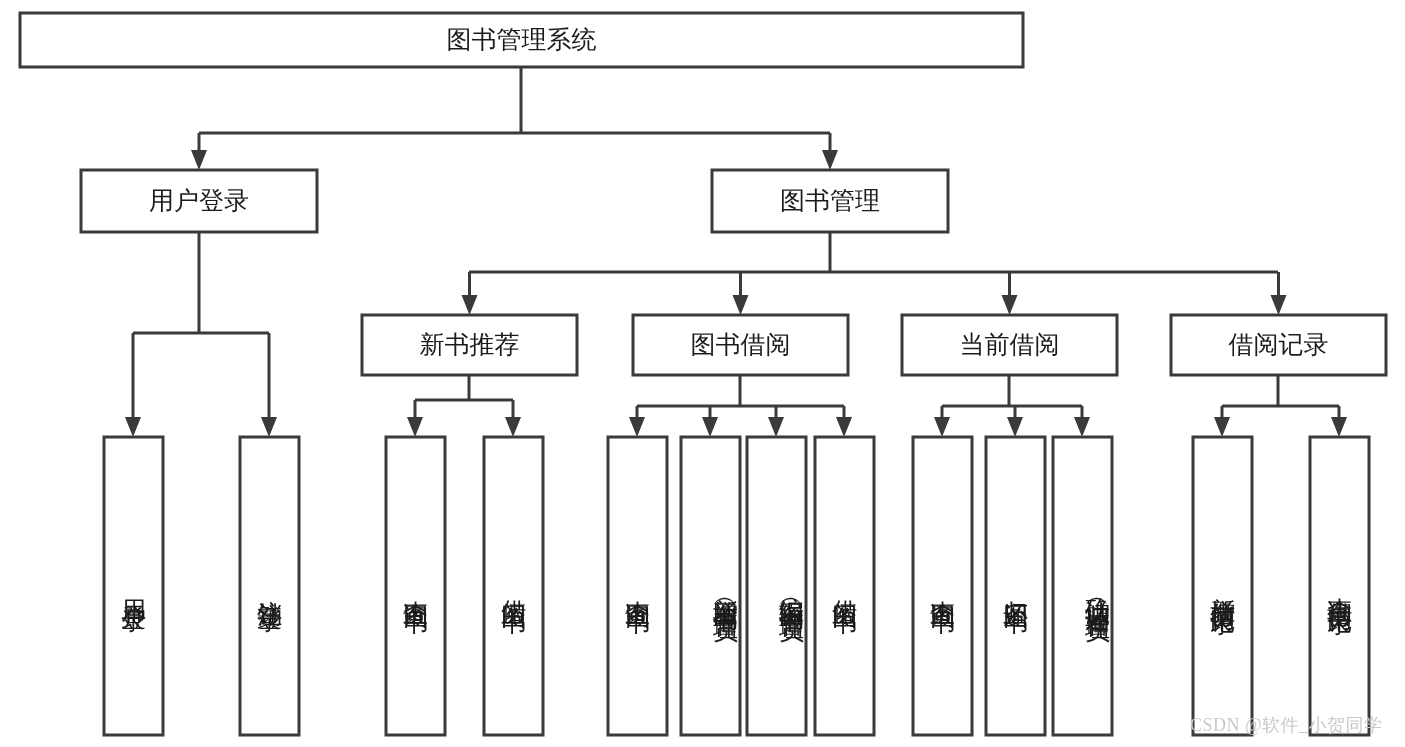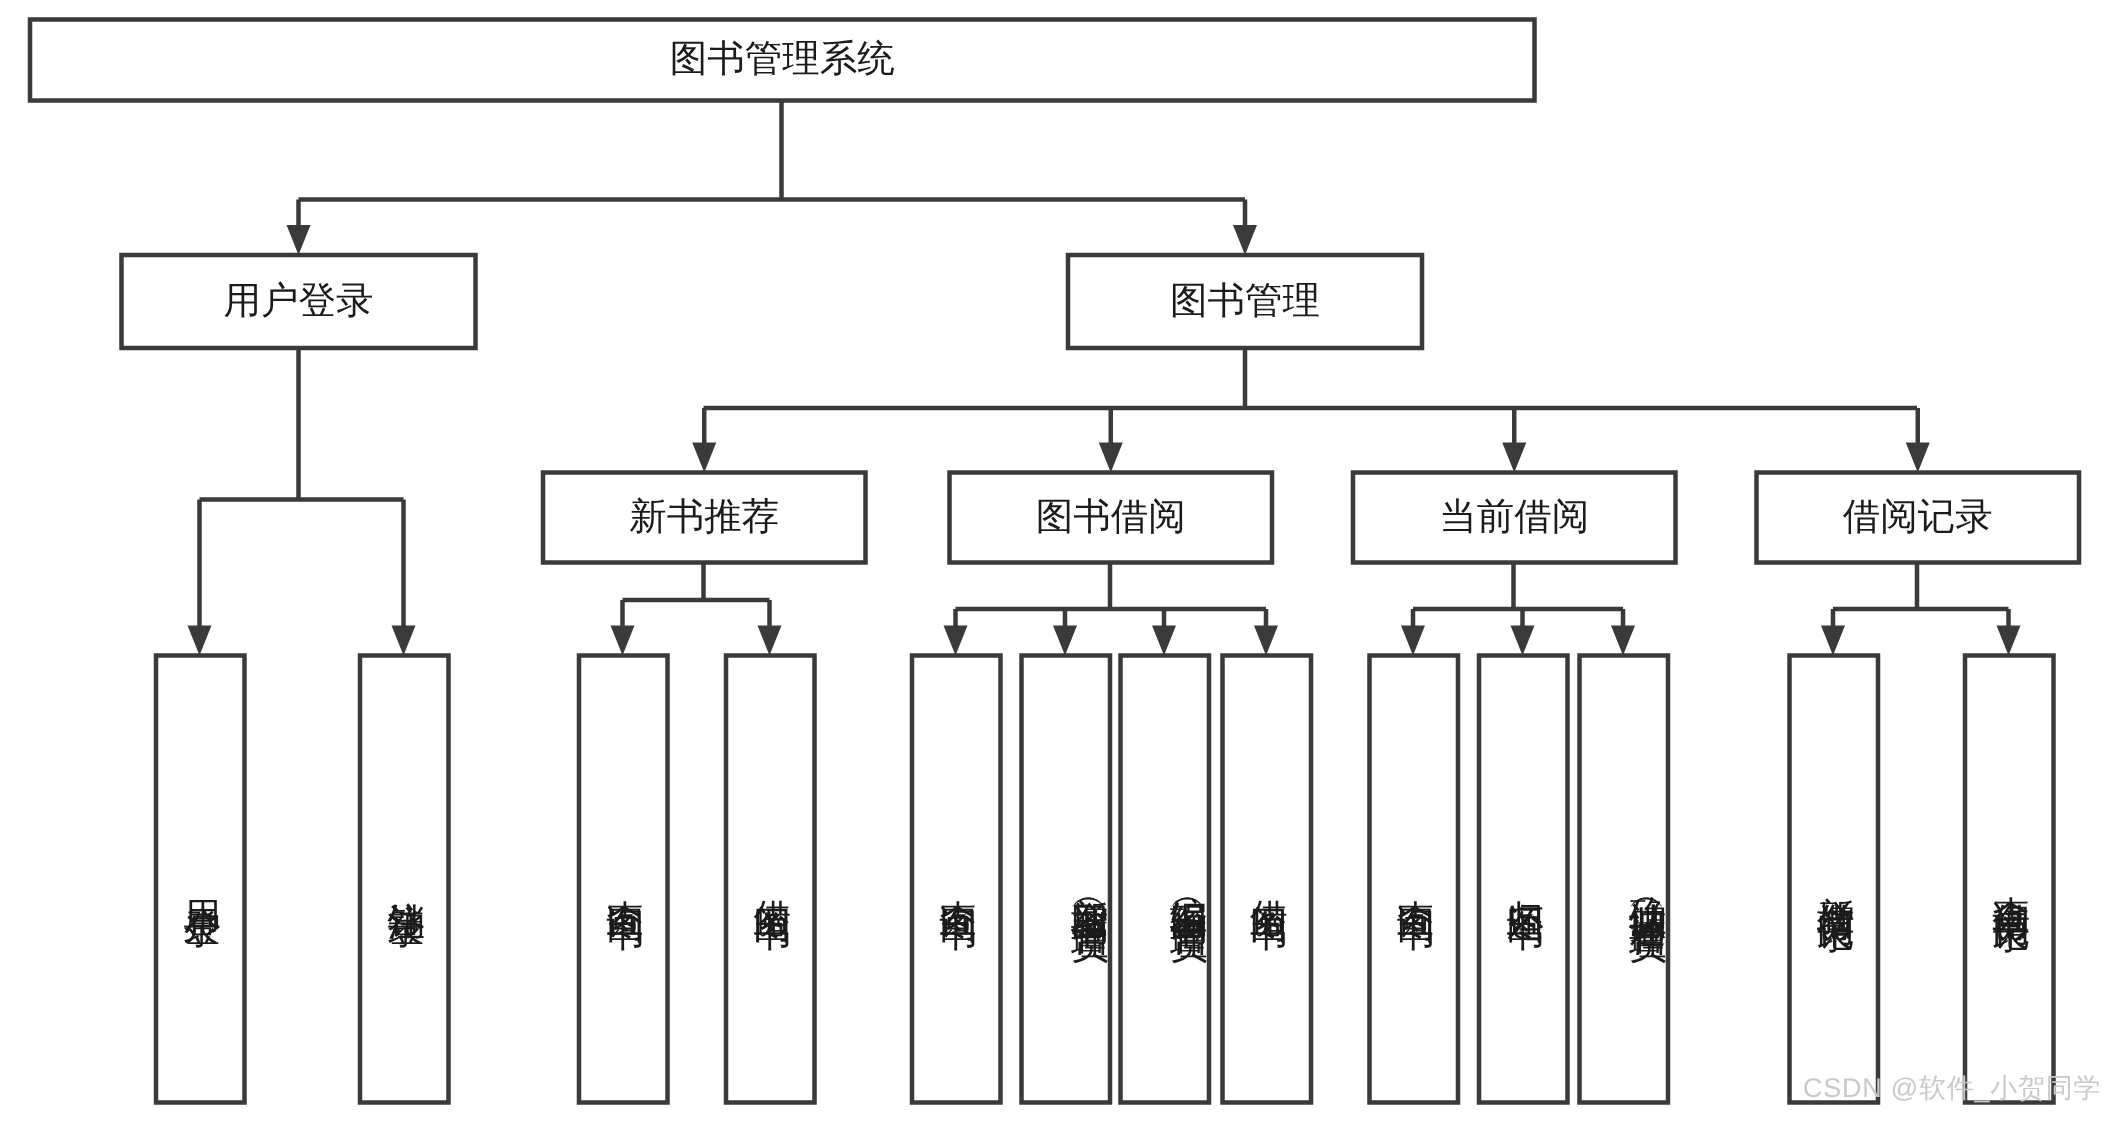--- a/index.html
+++ b/index.html
@@ -59,26 +59,25 @@
     color: #1b1b1b;
     letter-spacing: 3px;
     white-space: nowrap;
     text-align: center;
     pointer-events: none;
   }
   .watermark {
     position: absolute;
     left: 1190px;
     top: 713px;
-    font-family: Liberation Sans, sans-serif;
+    font-family: Liberation Serif, serif;
     font-size: 18px;
     color: #c9c9c9;
     white-space: nowrap;
     letter-spacing: 0.5px;
-    margin-left: 12px;
   }
 </style>
 </head>
 <body>
 
 <div id="diagram-root">
   <svg class="diagram-canvas" id="diagram-svg" viewBox="0 0 1405 747" xmlns="http://www.w3.org/2000/svg">
       <line x1="521" y1="67" x2="521" y2="133" class="connector"></line>
       <line x1="199" y1="133" x2="830" y2="133" class="connector"></line>
       <line x1="199" y1="133" x2="199" y2="152" class="connector"></line>

